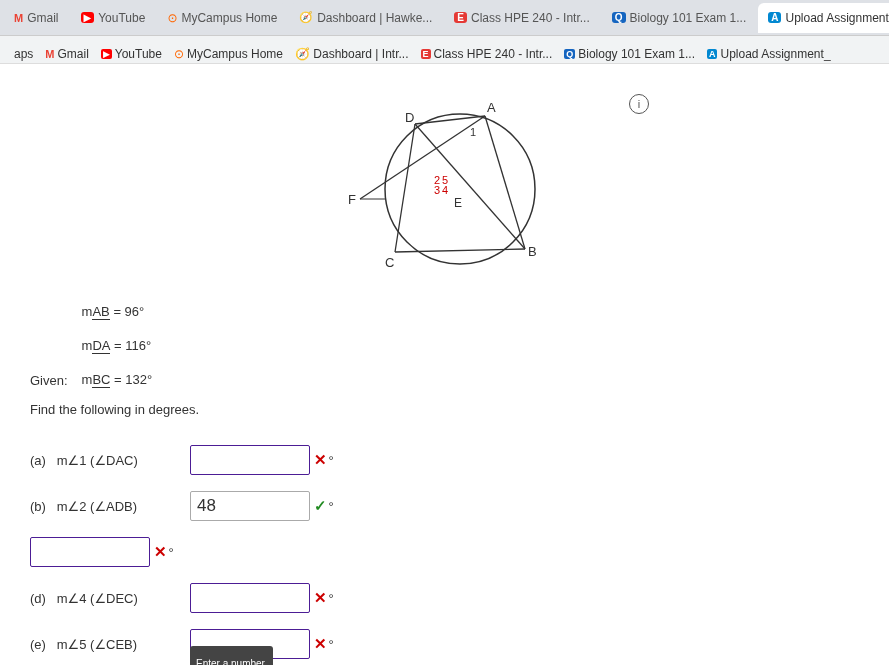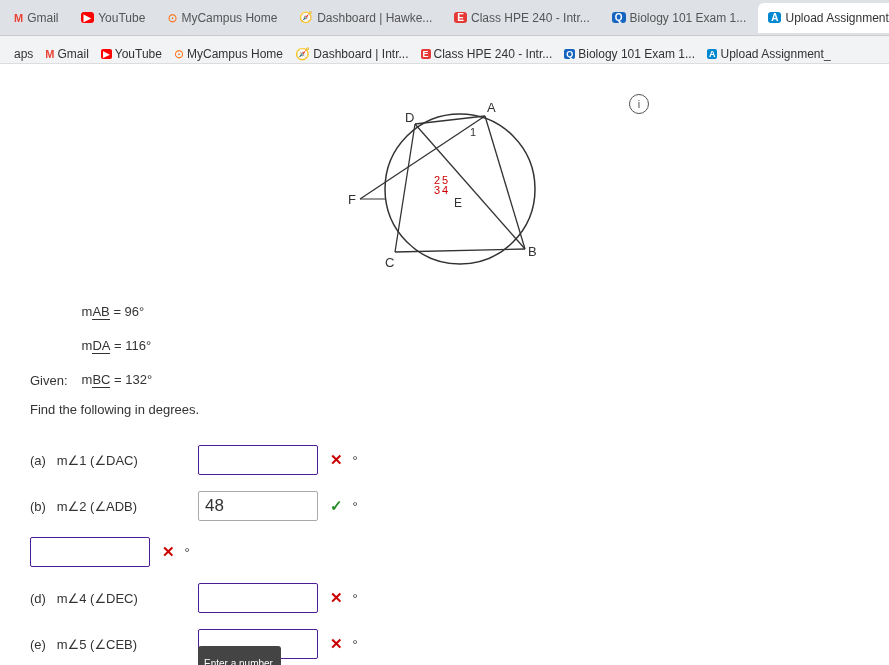--- a/index.html
+++ b/index.html
@@ -101,21 +101,20 @@
       font-size: 13px;
       margin-bottom: 28px;
       color: #333;
     }
 
     
     .question-row {
       display: flex;
       align-items: center;
       margin-bottom: 16px;
-      gap: 8px;
     }
     .question-label {
       font-size: 13px;
       color: #333;
       width: 160px;
       flex-shrink: 0;
     }
     .answer-input {
       width: 120px;
       height: 26px;

